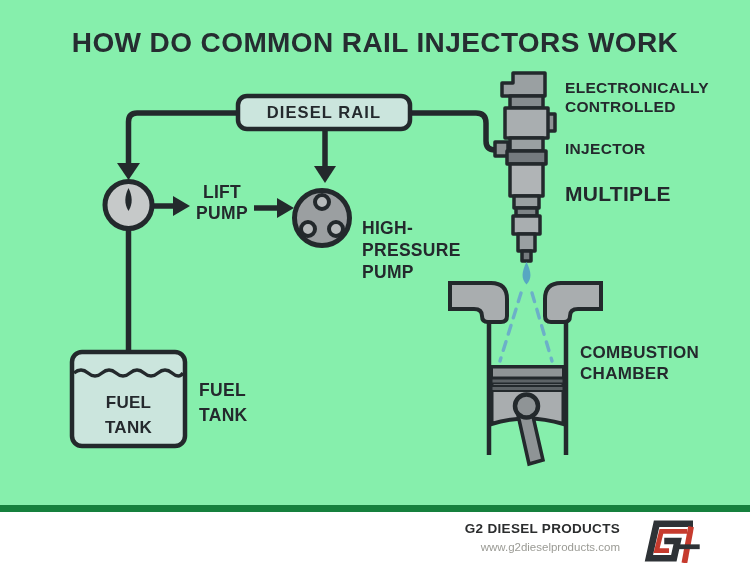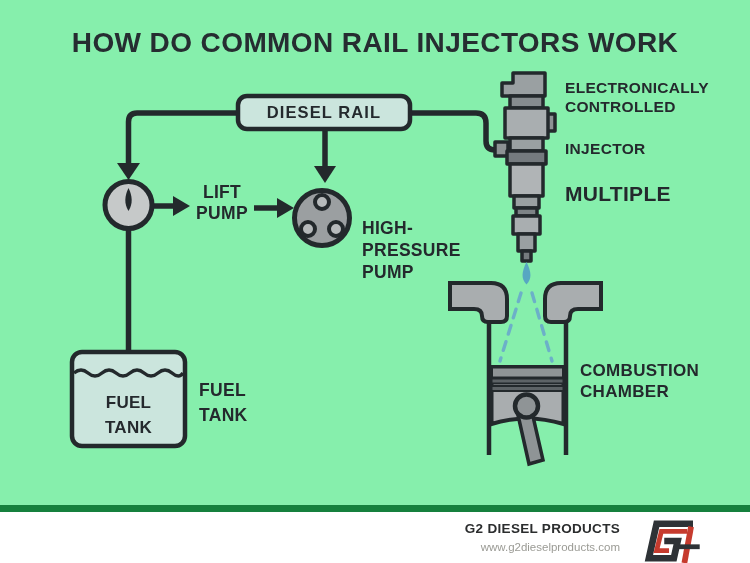--- a/index.html
+++ b/index.html
@@ -33,21 +33,21 @@
     font-size:16.5px;letter-spacing:1.1px;
   }
   .lift-pump{left:190px;top:182px;width:64px;text-align:center;font-size:17.5px;line-height:21px;}
   .hpp{left:362px;top:185px;font-size:17.5px;line-height:22px;margin-top:32px;}
   .elec{left:565px;top:79px;font-size:15.5px;line-height:18.5px;}
   .inj{left:565px;top:140px;font-size:15.5px;}
   .multi{left:565px;top:184px;font-size:21px;line-height:19px;}
   .pmp{left:565px;top:239px;font-size:15.5px;line-height:18.5px;}
   .pmp .row span{display:inline-block;}
   .pmp .row span:first-child{margin-right:15px;}
-  .comb{left:580px;top:360px;font-size:17px;line-height:21px;}
+  .comb{left:580px;top:342px;font-size:17px;line-height:21px;}
   .tank-in{left:72px;top:390px;width:113px;text-align:center;font-size:17px;line-height:25px;}
   .tank-out{left:199px;top:378px;font-size:17.5px;line-height:25px;}
   .footer{
     position:absolute;left:0;top:505px;width:750px;height:58px;
     background:#ffffff;border-top:7px solid #15803d;box-sizing:border-box;
   }
   .brand-block{position:absolute;right:130px;top:9px;text-align:right;}
   .brand{font-size:13.5px;font-weight:700;color:#2b2d2e;letter-spacing:.3px;}
   .website{font-size:11.5px;color:#9b9b95;margin-top:5px;}
   .logo{position:absolute;right:48px;top:6px;}

